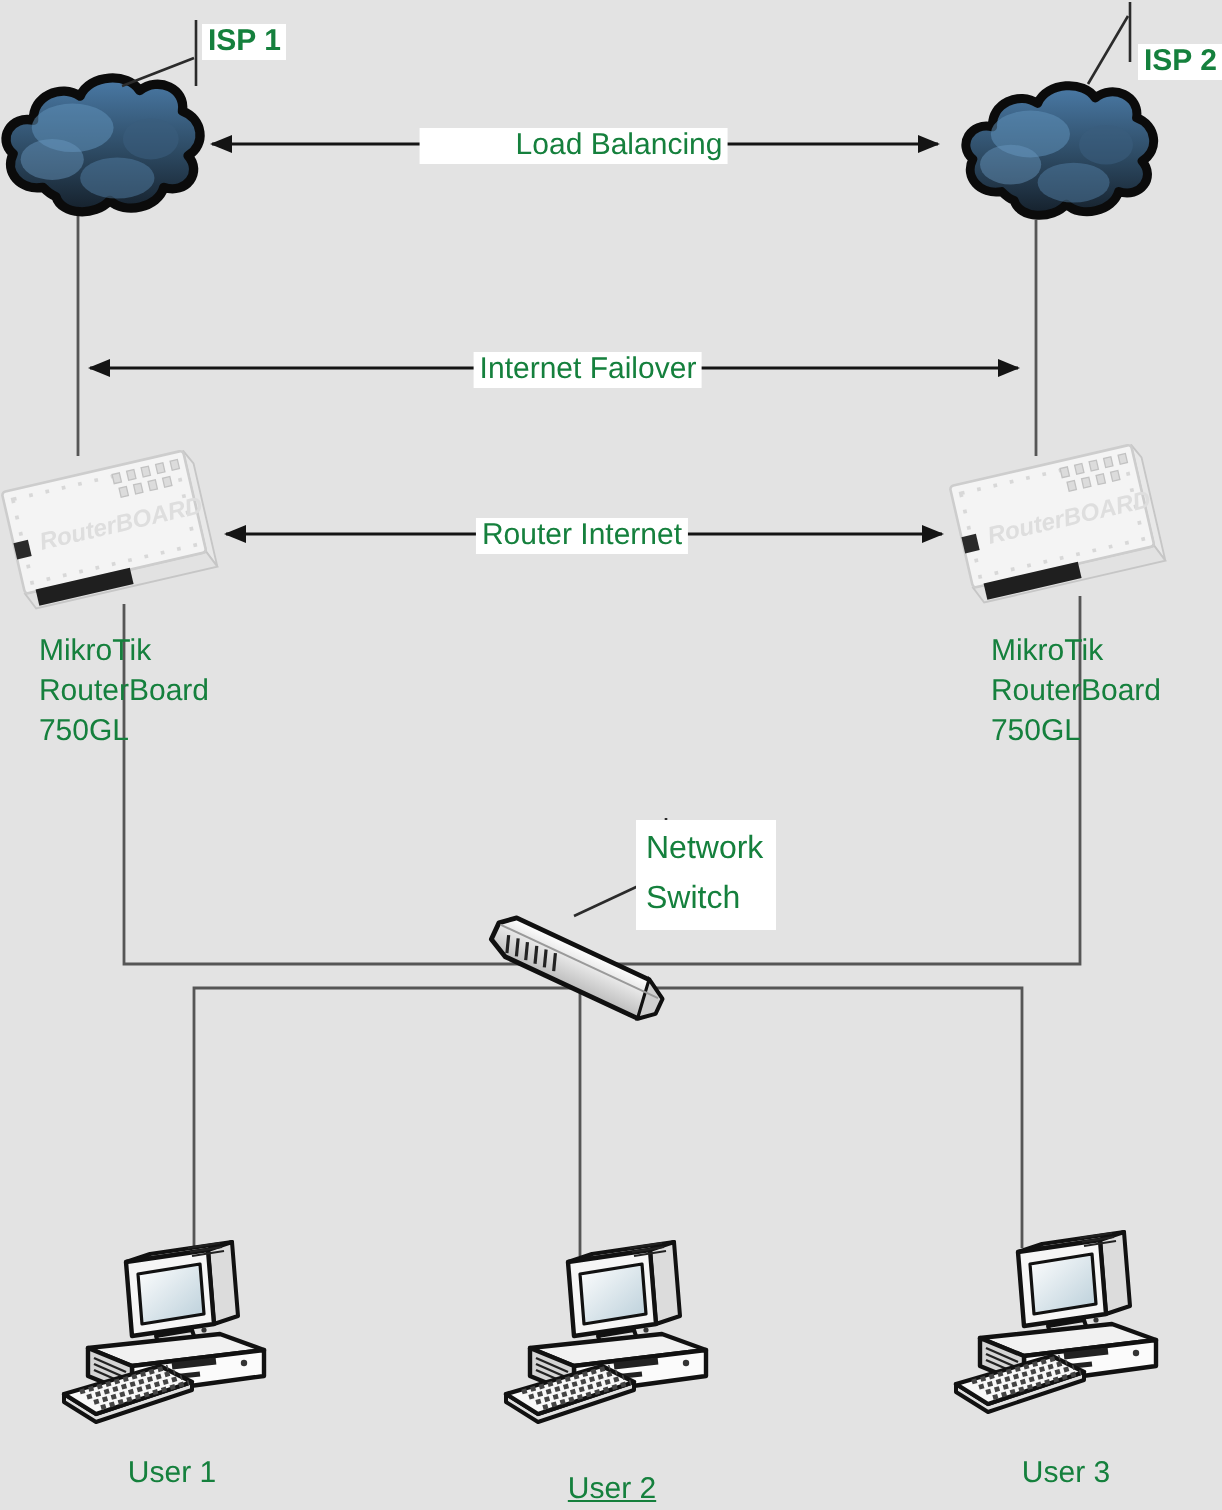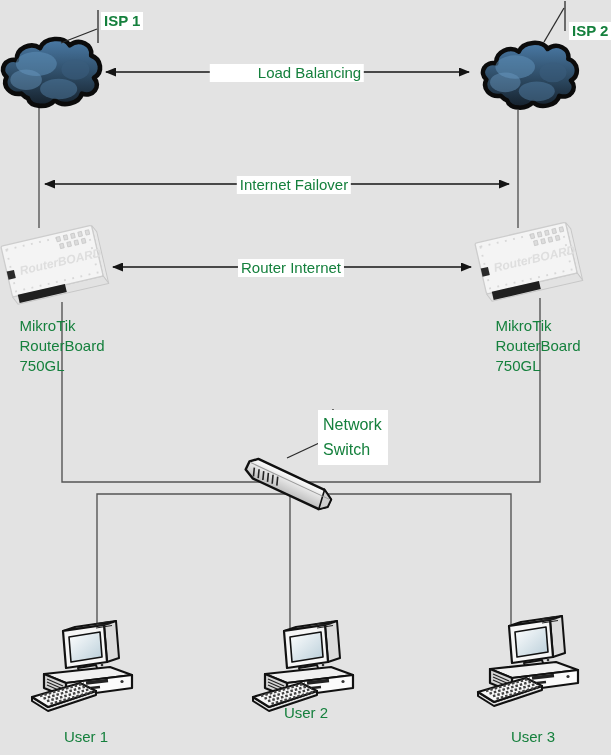--- a/index.html
+++ b/index.html
@@ -178,16 +178,16 @@
     <div>RouterBoard</div>
     <div>750GL</div>
   </div>
 
   <div class="lbl switch-label" style="left:318px;top:410px;">
     <div>Network</div>
     <div>Switch</div>
   </div>
 
   <div class="lbl ctr" style="left:86px;top:728px;">User 1</div>
-  <div class="lbl ctr" style="left:306px;top:704px;">User 2</div>
+  <div class="lbl ctr" style="left:306px;top:736px;text-decoration:underline;">User 2</div>
   <div class="lbl ctr" style="left:533px;top:728px;">User 3</div>
 
 </div>
 
 </body></html>

